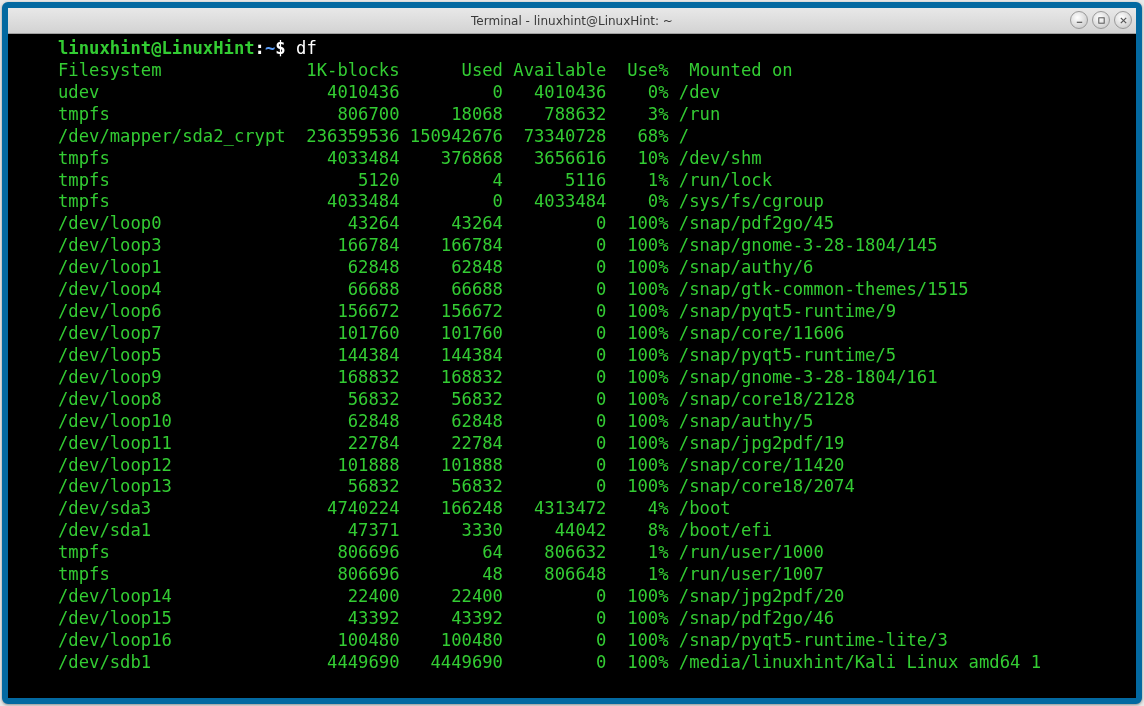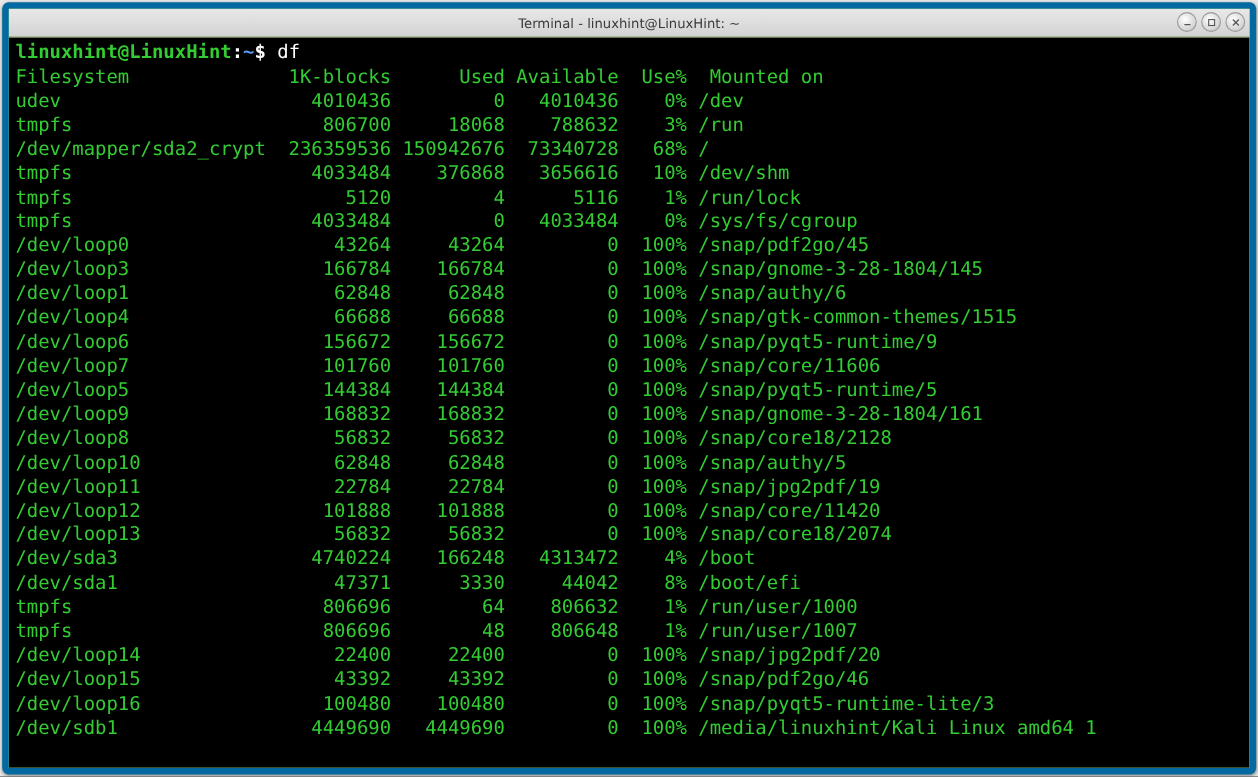--- a/index.html
+++ b/index.html
@@ -66,21 +66,21 @@
     white-space: pre;
     font-family: "DejaVu Sans Mono", "Liberation Mono", monospace;
     letter-spacing: 0px;
     overflow: hidden;
   }
   .prompt-user { color: #33cc33; font-weight: bold; }
   .prompt-colon { color: #ffffff; font-weight: bold; }
   .prompt-path { color: #5a9df9; font-weight: bold; }
   .prompt-dollar { color: #ffffff; font-weight: bold; }
   .cmd { color: #ffffff; }
-  .row { display: block; }
+  .row { display: block; margin-left: 44px; }
 </style>
 </head>
 <body>
 
 <div class="window">
   <div class="titlebar">
     <span class="title-text">Terminal - linuxhint@LinuxHint: ~</span>
     <div class="win-controls">
       <div class="winbtn">
         <svg viewBox="0 0 10 10">

